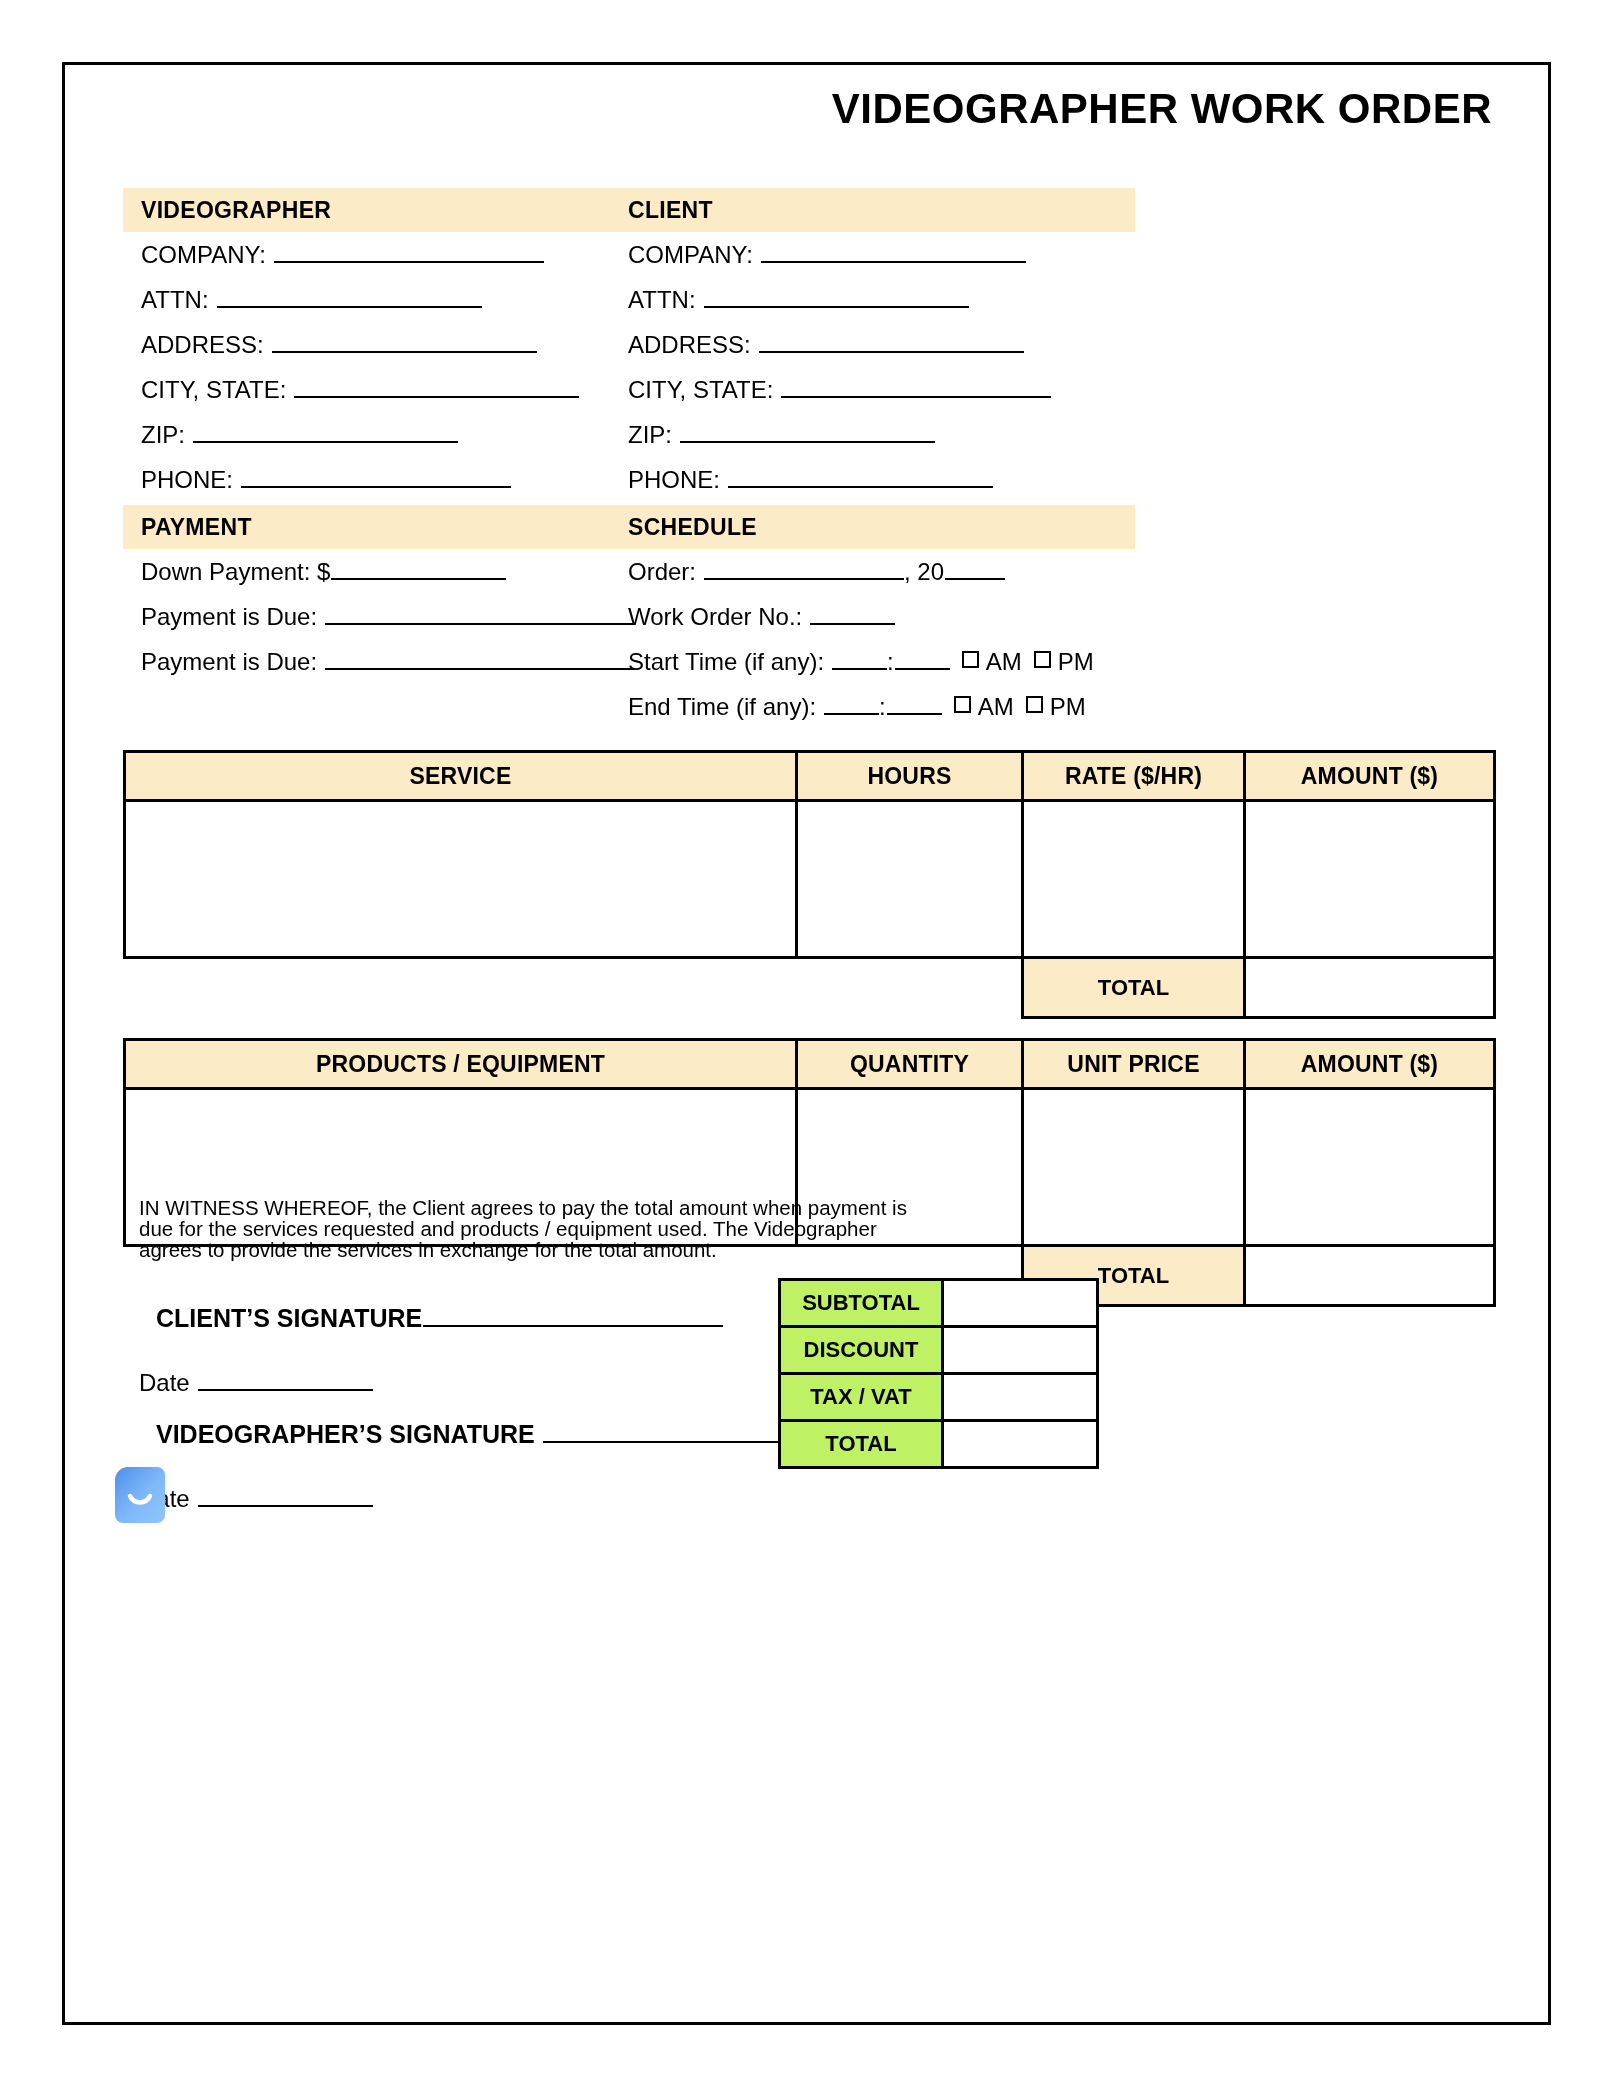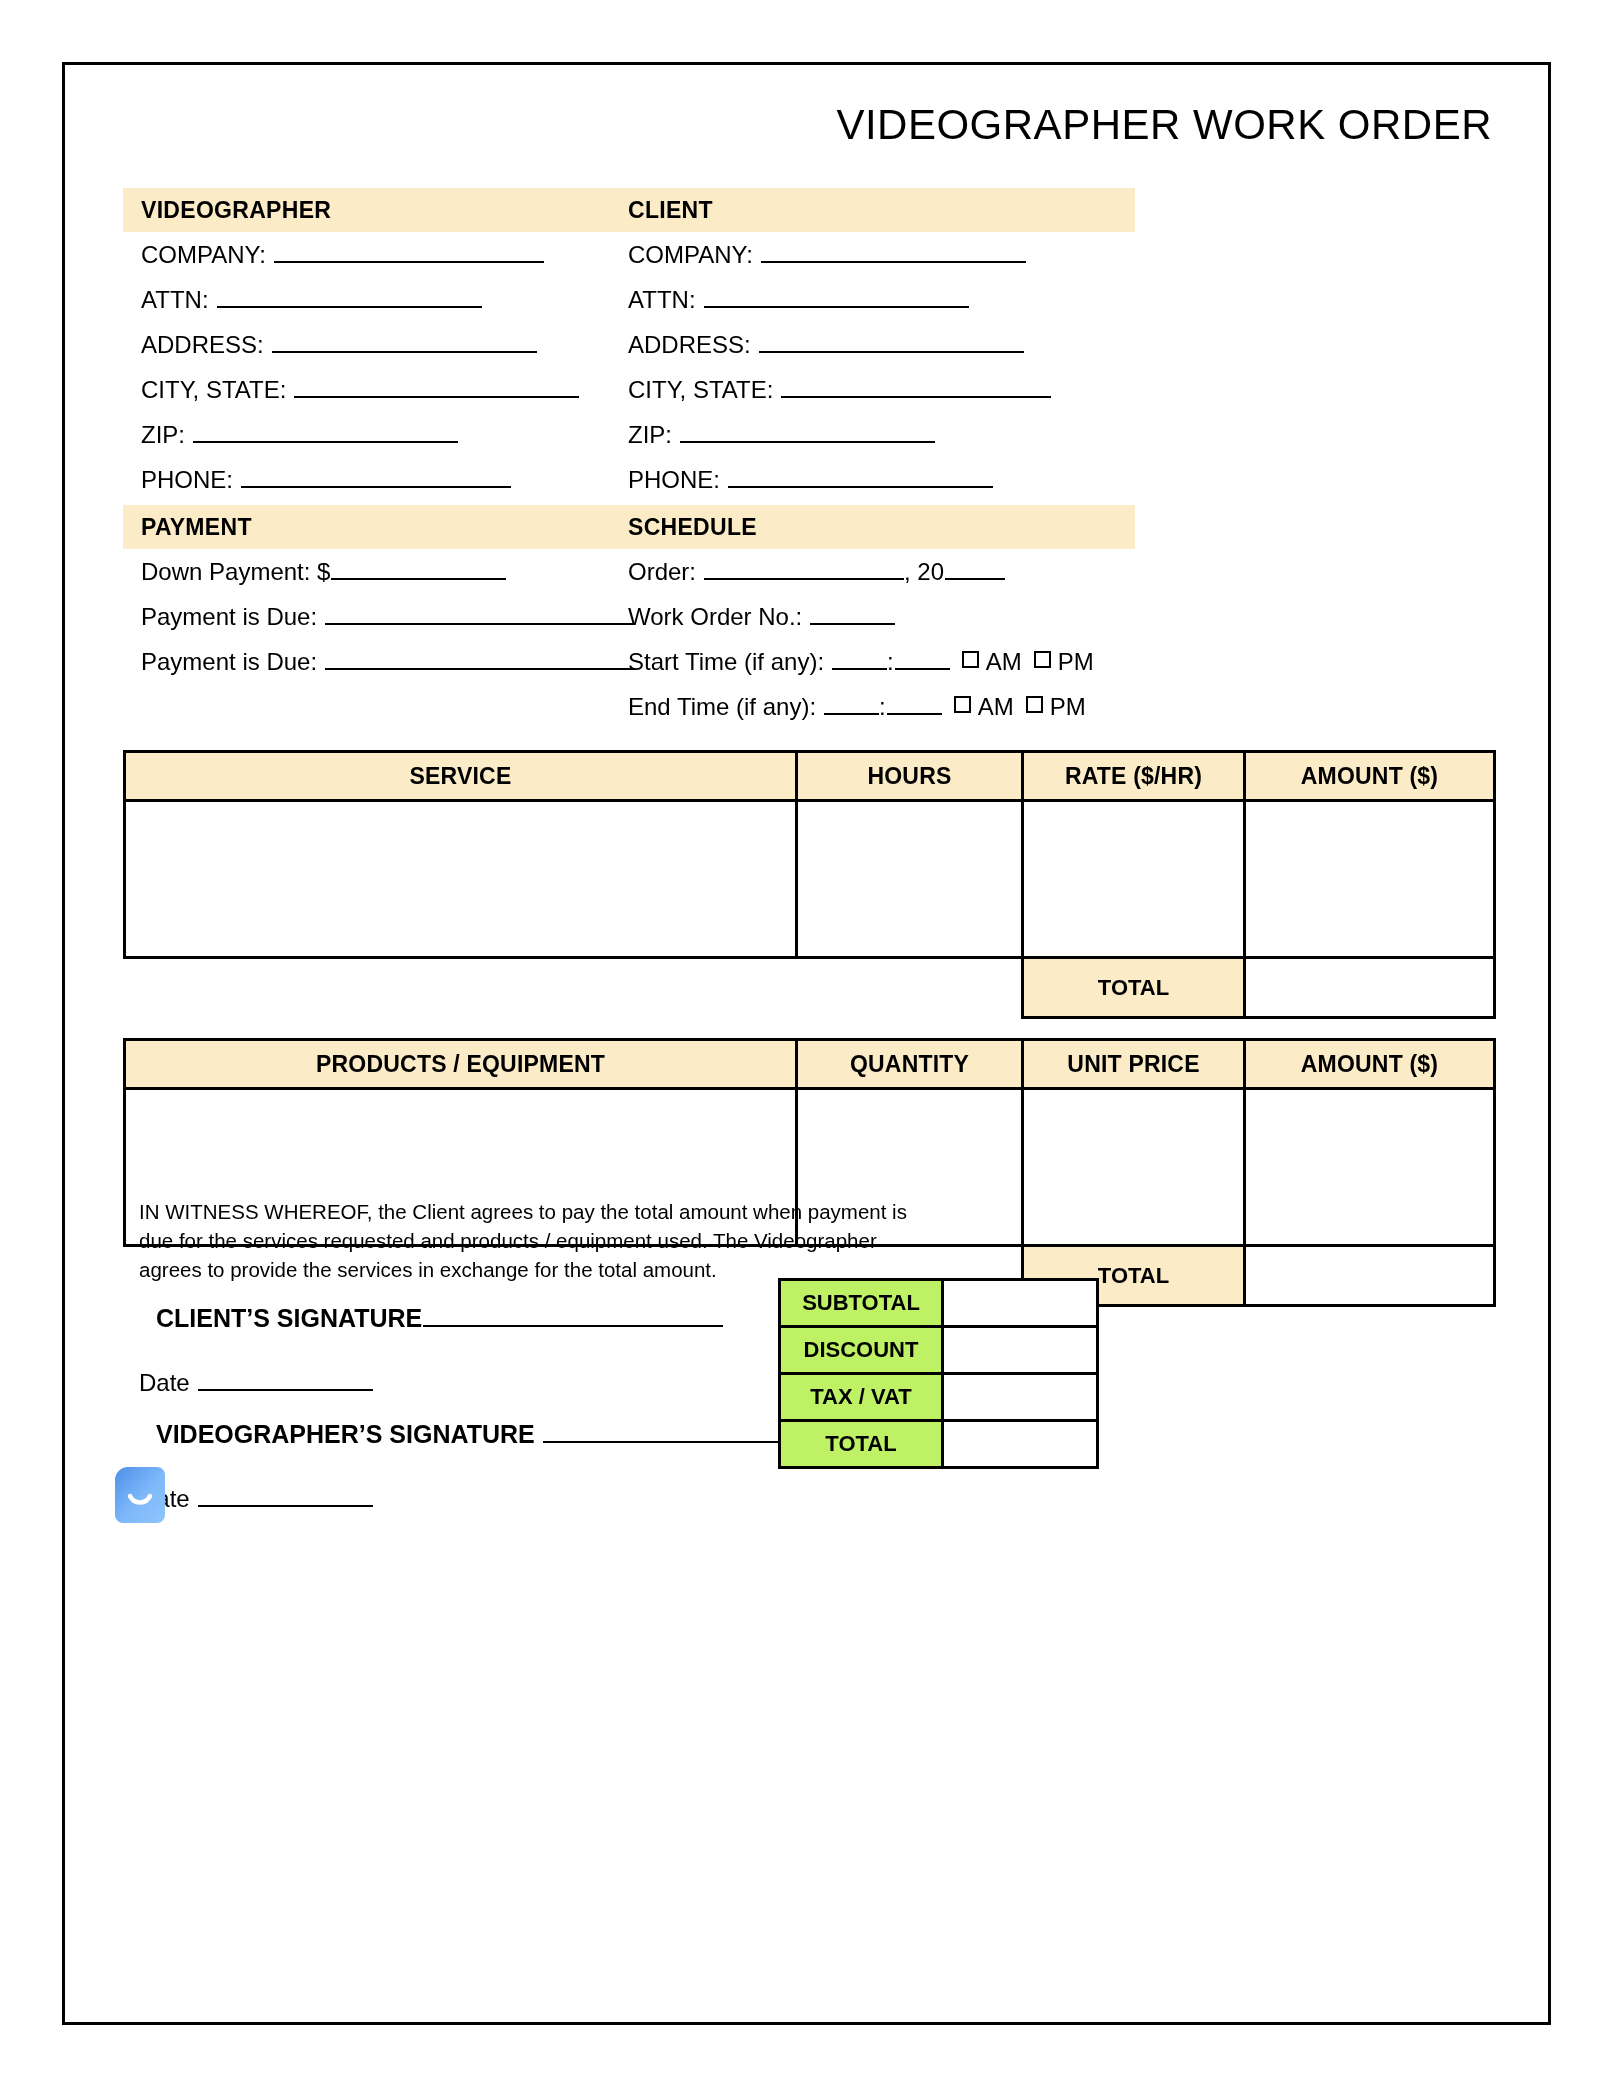--- a/index.html
+++ b/index.html
@@ -23,23 +23,23 @@
     height: 1963px;
     border: 3px solid #000000;
     box-sizing: border-box;
     background: #ffffff;
   }
 
   
   .doc-title {
     position: absolute;
     right: 56px;
-    top: 36px;
+    top: 20px;
     font-size: 42px;
-    font-weight: normal;
+    font-weight: bold;
     letter-spacing: 0.5px;
     white-space: nowrap;
   }
 
   
   .col-left  { position: absolute; left: 58px;  top: 123px; width: 520px; }
   .col-right { position: absolute; left: 545px; top: 123px; width: 560px; }
 
   .col-left-2  { position: absolute; left: 58px;  top: 440px; width: 520px; }
   .col-right-2 { position: absolute; left: 545px; top: 440px; width: 560px; }
@@ -135,21 +135,21 @@
   
   #products-table { left: 58px; top: 945px; width: 1370px; }
 
   
   .witness {
     position: absolute;
     left: 74px;
     top: 1132px;
     width: 800px;
     font-size: 20.5px;
-    line-height: 29px;
+    line-height: 21px;
   }
   .sig-line {
     position: absolute;
     font-size: 25px;
     font-weight: bold;
     white-space: nowrap;
     display: flex;
     align-items: baseline;
     margin-left: 17px;
   }

